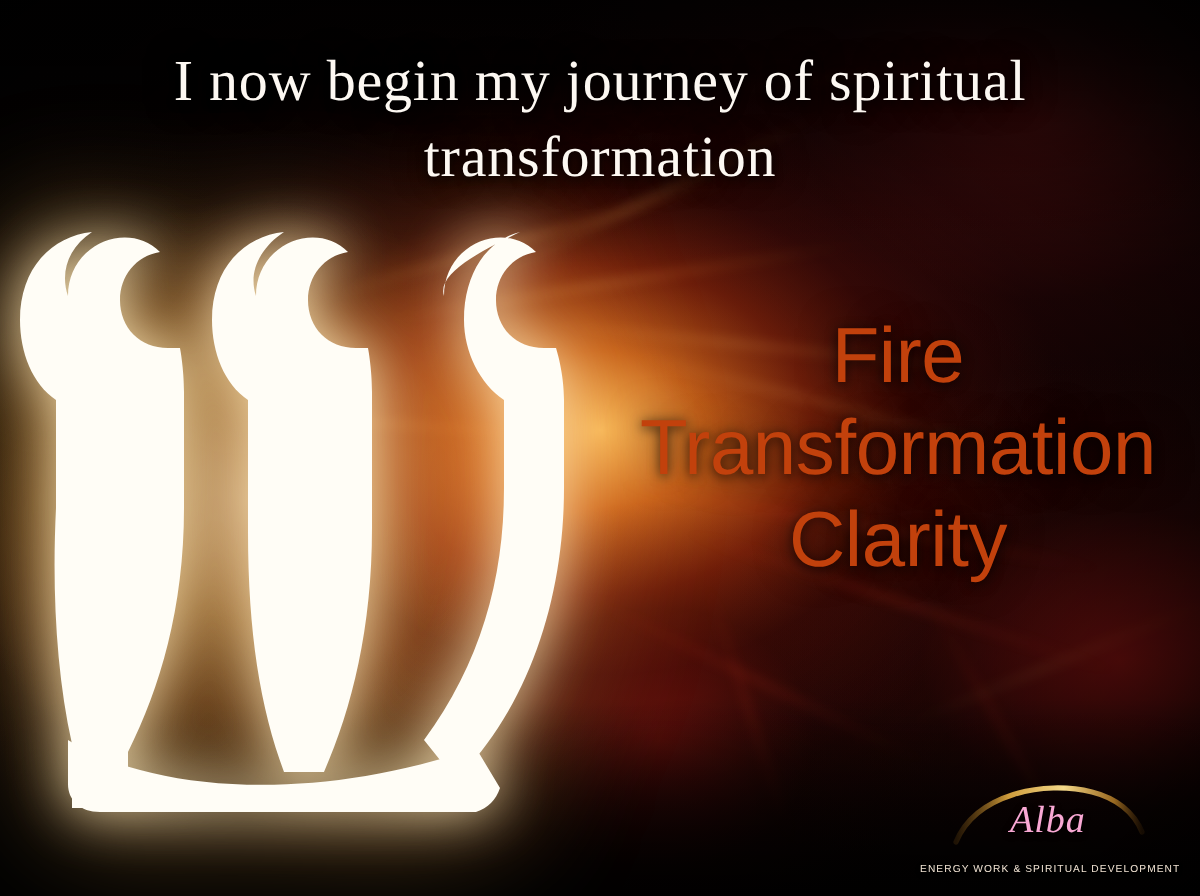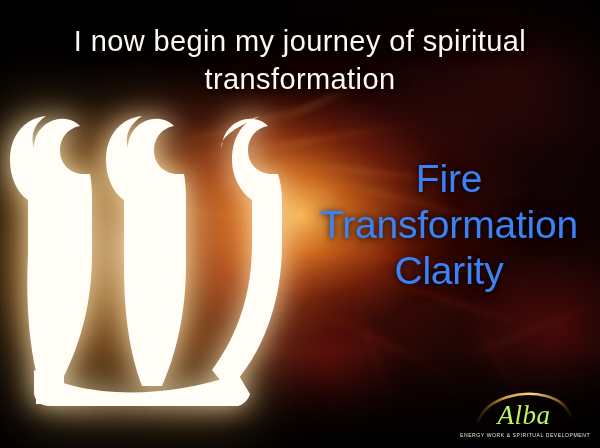--- a/index.html
+++ b/index.html
@@ -138,21 +138,21 @@
             drop-shadow(0 0 30px rgba(255,180,80,0.55));
   }
 
   
   #headline {
     position: absolute;
     left: 0;
     top: 22px;
     width: 600px;
     text-align: center;
-    font-family: Liberation Sans, sans-serif;
+    font-family: Liberation Serif, serif;
     font-size: 29px;
     line-height: 1.32;
     color: #fdf8f2;
     letter-spacing: 0.4px;
     text-shadow: 0 1px 5px rgba(0,0,0,0.9), 0 0 16px rgba(0,0,0,0.7);
     padding: 0 52px;
     box-sizing: border-box;
   }
 
   
@@ -160,21 +160,21 @@
     position: absolute;
     left: 300px;
     top: 156px;
     width: 298px;
     text-align: center;
   }
   .keyword {
     font-family: "Liberation Sans", sans-serif;
     font-size: 39px;
     line-height: 46px;
-    color: #3b82f6;
+    color: #c2410c;
     letter-spacing: -0.2px;
     text-shadow: 0 1px 6px rgba(0,0,0,0.75), 0 0 18px rgba(0,0,0,0.5);
     white-space: nowrap;
   }
 
   
   #logo {
     position: absolute;
     right: 12px;
     bottom: 6px;
@@ -189,22 +189,22 @@
     height: 34px;
   }
   #logo-name {
     position: absolute;
     left: 0;
     top: 12px;
     width: 128px;
     text-align: center;
     font-family: "Liberation Serif", serif;
     font-style: italic;
-    font-size: 27px;
-    color: #bef264;
+    font-size: 19px;
+    color: #f9a8d4;
     letter-spacing: 0.5px;
     text-shadow: 0 1px 3px rgba(0,0,0,0.85);
   }
   #logo-tagline {
     position: absolute;
     left: 0;
     bottom: 4px;
     width: 128px;
     text-align: center;
     font-family: "Liberation Sans", sans-serif;

